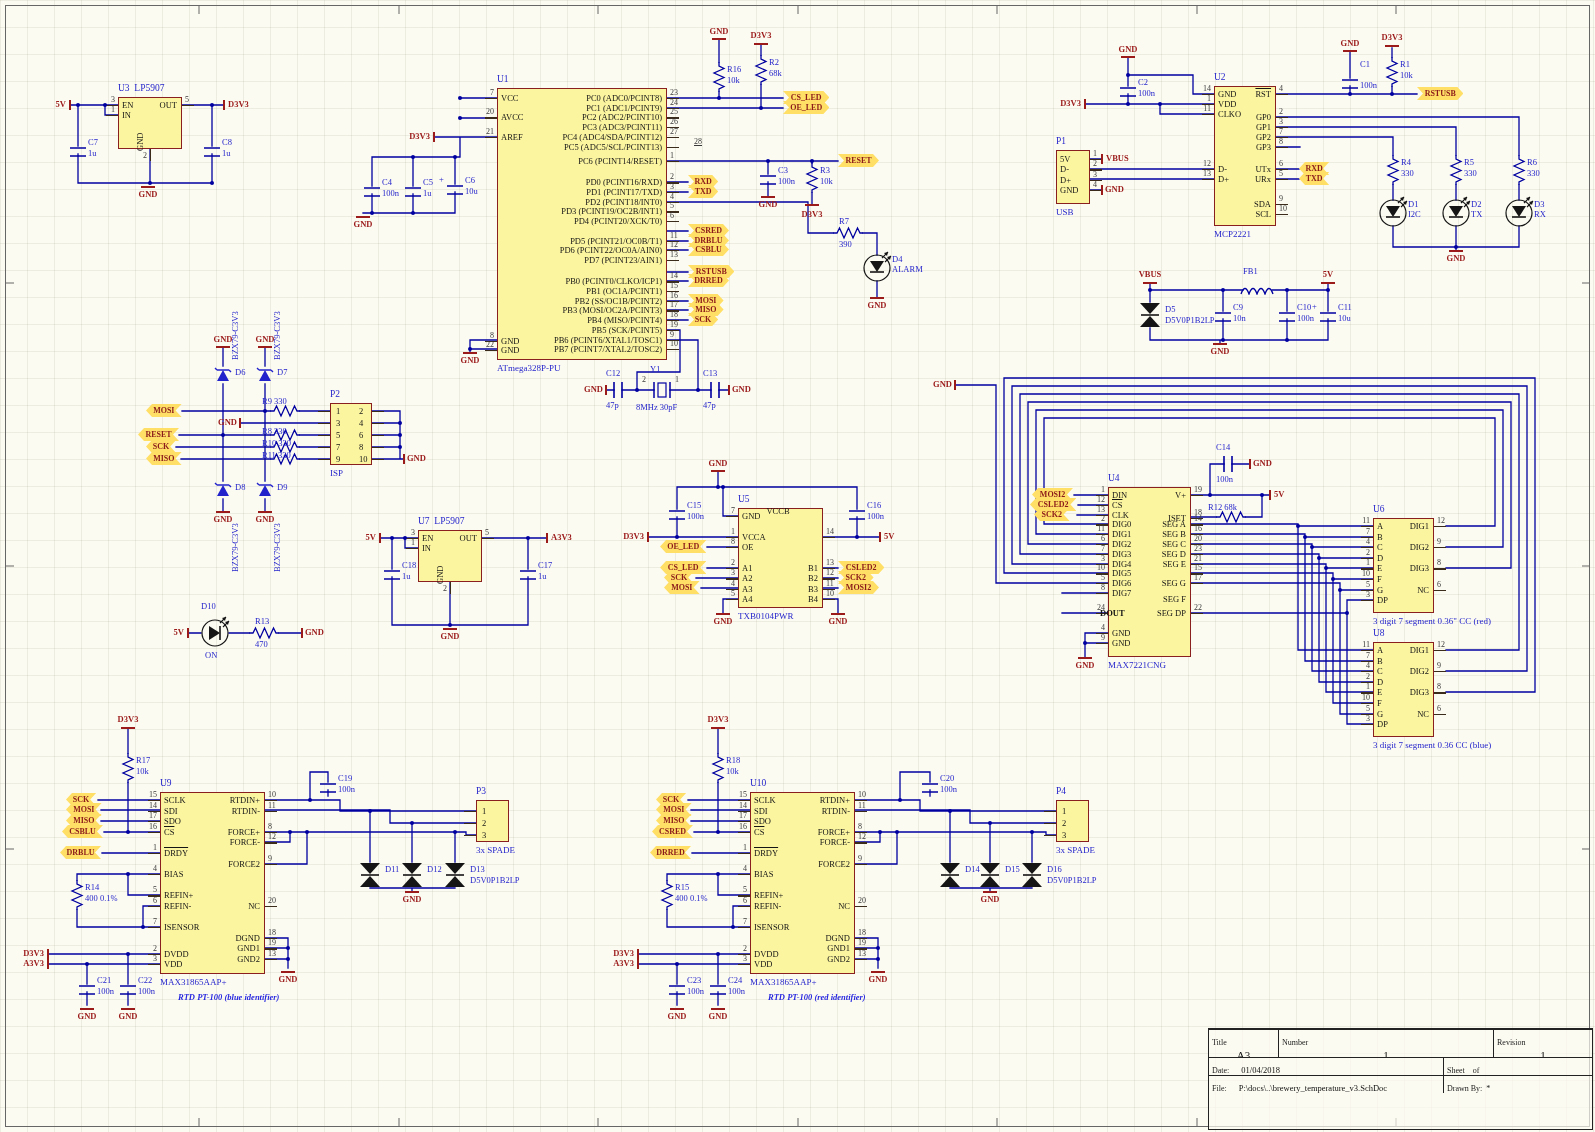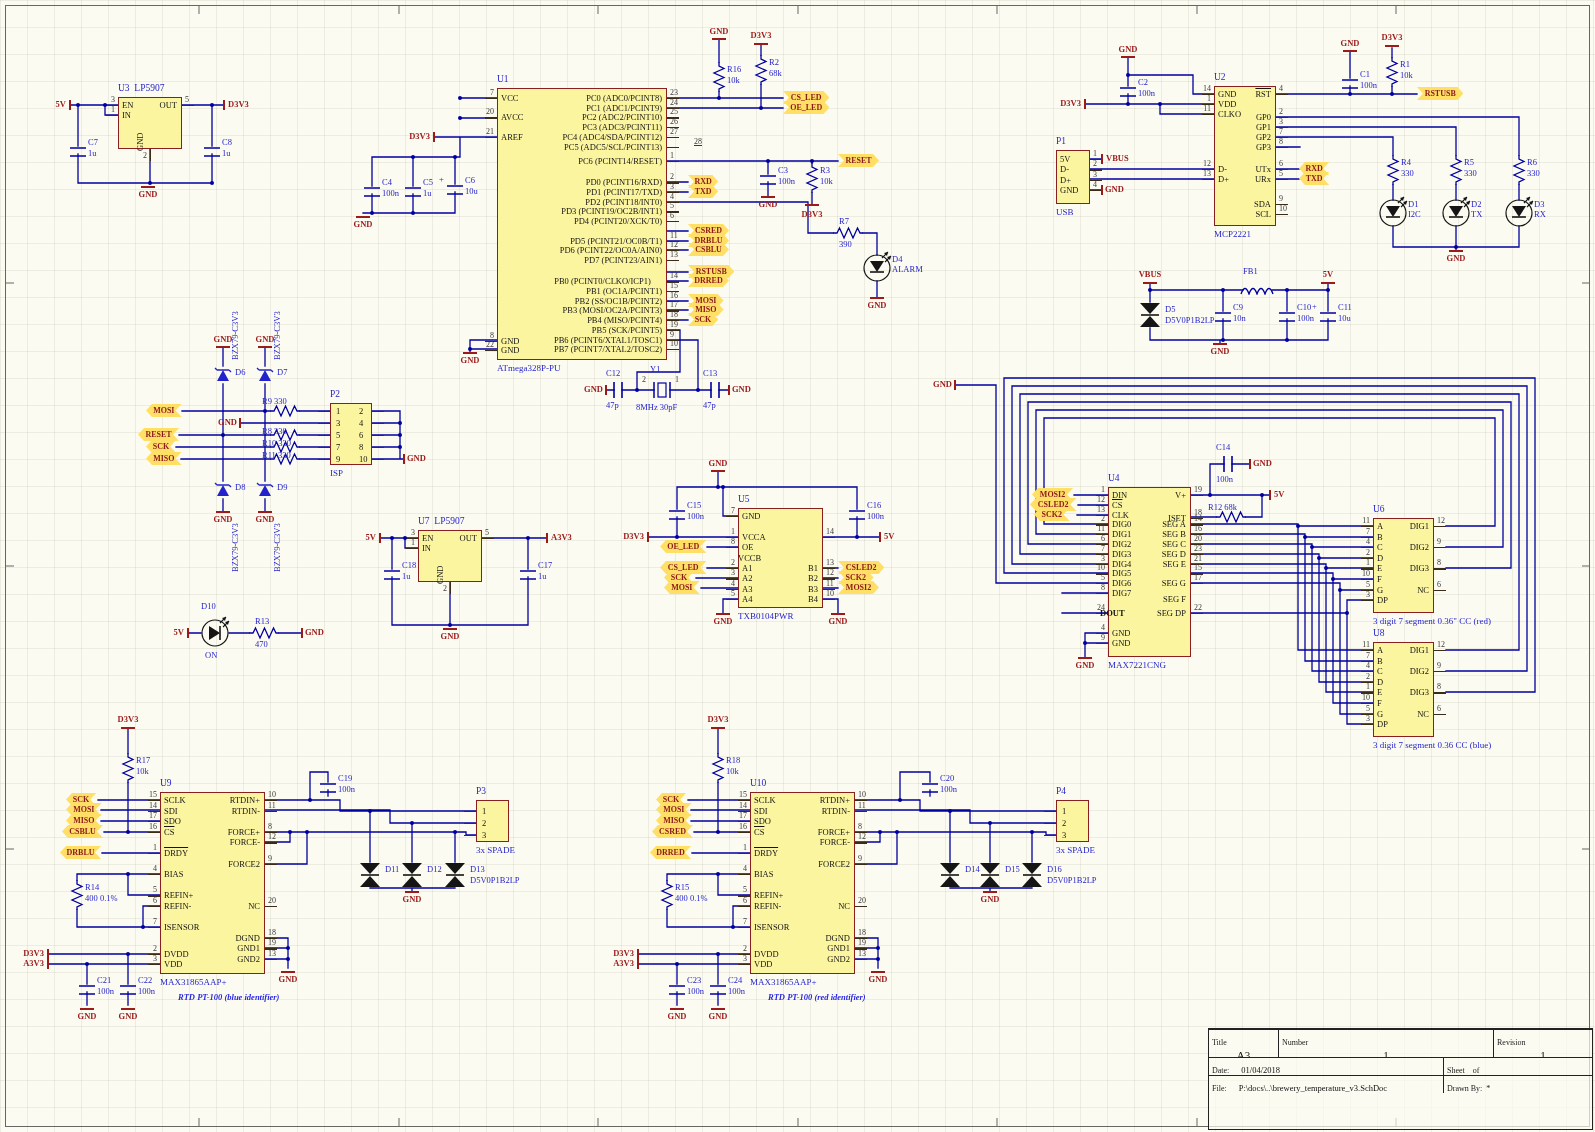--- a/index.html
+++ b/index.html
@@ -147,21 +147,21 @@
     <div class="pnum" style="left: 670px; top: 230.59px;">11</div>
     <div class="pname" style="left: 497px; top: 235.59px; width: 165px; text-align: right;">PD5 (PCINT21/OC0B/T1)</div>
     <div class="stub" style="left: 667px; top: 250.29px; width: 12px;"></div>
     <div class="pnum" style="left: 670px; top: 240.29px;">12</div>
     <div class="pname" style="left: 497px; top: 245.29px; width: 165px; text-align: right;">PD6 (PCINT22/OC0A/AIN0)</div>
     <div class="stub" style="left: 667px; top: 259.99px; width: 12px;"></div>
     <div class="pnum" style="left: 670px; top: 249.99px;">13</div>
     <div class="pname" style="left: 497px; top: 254.99px; width: 165px; text-align: right;">PD7 (PCINT23/AIN1)</div>
     <div class="stub" style="left: 667px; top: 281.33px; width: 12px;"></div>
     <div class="pnum" style="left: 670px; top: 271.33px;">14</div>
-    <div class="pname" style="left: 520px; top: 276.33px; width: 165px; text-align: center;">PB0 (PCINT0/CLKO/ICP1)</div>
+    <div class="pname" style="left: 497px; top: 276.33px; width: 165px; text-align: right;">PB0 (PCINT0/CLKO/ICP1)</div>
     <div class="stub" style="left: 667px; top: 291.03px; width: 12px;"></div>
     <div class="pnum" style="left: 670px; top: 281.03px;">15</div>
     <div class="pname" style="left: 497px; top: 286.03px; width: 165px; text-align: right;">PB1 (OC1A/PCINT1)</div>
     <div class="stub" style="left: 667px; top: 300.73px; width: 12px;"></div>
     <div class="pnum" style="left: 670px; top: 290.73px;">16</div>
     <div class="pname" style="left: 497px; top: 295.73px; width: 165px; text-align: right;">PB2 (SS/OC1B/PCINT2)</div>
     <div class="stub" style="left: 667px; top: 310.43px; width: 12px;"></div>
     <div class="pnum" style="left: 670px; top: 300.43px;">17</div>
     <div class="pname" style="left: 497px; top: 305.43px; width: 165px; text-align: right;">PB3 (MOSI/OC2A/PCINT3)</div>
     <div class="stub" style="left: 667px; top: 320.13px; width: 12px;"></div>
@@ -283,21 +283,21 @@
     <div class="pnum" style="left: 708px; top: 568.4px; width: 27px; text-align: right;">3</div>
     <div class="pname" style="left: 742px; top: 573.4px;">A2</div>
     <div class="stub" style="left: 726px; top: 588.8px; width: 12px;"></div>
     <div class="pnum" style="left: 708px; top: 578.8px; width: 27px; text-align: right;">4</div>
     <div class="pname" style="left: 742px; top: 583.8px;">A3</div>
     <div class="stub" style="left: 726px; top: 599.2px; width: 12px;"></div>
     <div class="pnum" style="left: 708px; top: 589.2px; width: 27px; text-align: right;">5</div>
     <div class="pname" style="left: 742px; top: 594.2px;">A4</div>
     <div class="stub" style="left: 823px; top: 536.8px; width: 12px;"></div>
     <div class="pnum" style="left: 826px; top: 526.8px;">14</div>
-    <div class="pname" style="left: 738px; top: 553px; width: 80px; text-align: left;">VCCB</div>
+    <div class="pname" style="left: 738px; top: 506px; width: 80px; text-align: center;">VCCB</div>
     <div class="stub" style="left: 823px; top: 568px; width: 12px;"></div>
     <div class="pnum" style="left: 826px; top: 558px;">13</div>
     <div class="pname" style="left: 738px; top: 563px; width: 80px; text-align: right;">B1</div>
     <div class="stub" style="left: 823px; top: 578.4px; width: 12px;"></div>
     <div class="pnum" style="left: 826px; top: 568.4px;">12</div>
     <div class="pname" style="left: 738px; top: 573.4px; width: 80px; text-align: right;">B2</div>
     <div class="stub" style="left: 823px; top: 588.8px; width: 12px;"></div>
     <div class="pnum" style="left: 826px; top: 578.8px;">11</div>
     <div class="pname" style="left: 738px; top: 583.8px; width: 80px; text-align: right;">B3</div>
     <div class="stub" style="left: 823px; top: 599.2px; width: 12px;"></div>
@@ -742,21 +742,21 @@
     <div class="lbl" style="left: 778px; top: 165px;">C3</div>
     <div class="lbl" style="left: 778px; top: 176px;">100n</div>
     <div class="gl" style="left: 1120px; top: 84px; width: 16px; height: 12px;"><svg width="16" height="12" viewBox="0 0 16 12">
         <path d="M0 2 L16 2 M0 10 L16 10" stroke="#0000a0" stroke-width="1.6" fill="none"></path>
       </svg></div>
     <div class="lbl" style="left: 1138px; top: 77px;">C2</div>
     <div class="lbl" style="left: 1138px; top: 88px;">100n</div>
     <div class="gl" style="left: 1342px; top: 76px; width: 16px; height: 12px;"><svg width="16" height="12" viewBox="0 0 16 12">
         <path d="M0 2 L16 2 M0 10 L16 10" stroke="#0000a0" stroke-width="1.6" fill="none"></path>
       </svg></div>
-    <div class="lbl" style="left: 1360px; top: 69px;">C1</div>
+    <div class="lbl" style="left: 1360px; top: 59px;">C1</div>
     <div class="lbl" style="left: 1360px; top: 80px;">100n</div>
     <div class="gl" style="left: 612px; top: 382px; width: 12px; height: 16px;"><svg width="12" height="16" viewBox="0 0 12 16">
         <path d="M2 0 L2 16 M10 0 L10 16" stroke="#0000a0" stroke-width="1.6" fill="none"></path>
       </svg></div>
     <div class="lbl" style="left: 606px; top: 368px;">C12</div>
     <div class="lbl" style="left: 606px; top: 400px;">47p</div>
     <div class="gl" style="left: 709px; top: 382px; width: 12px; height: 16px;"><svg width="12" height="16" viewBox="0 0 12 16">
         <path d="M2 0 L2 16 M10 0 L10 16" stroke="#0000a0" stroke-width="1.6" fill="none"></path>
       </svg></div>
     <div class="lbl" style="left: 703px; top: 368px;">C13</div>

